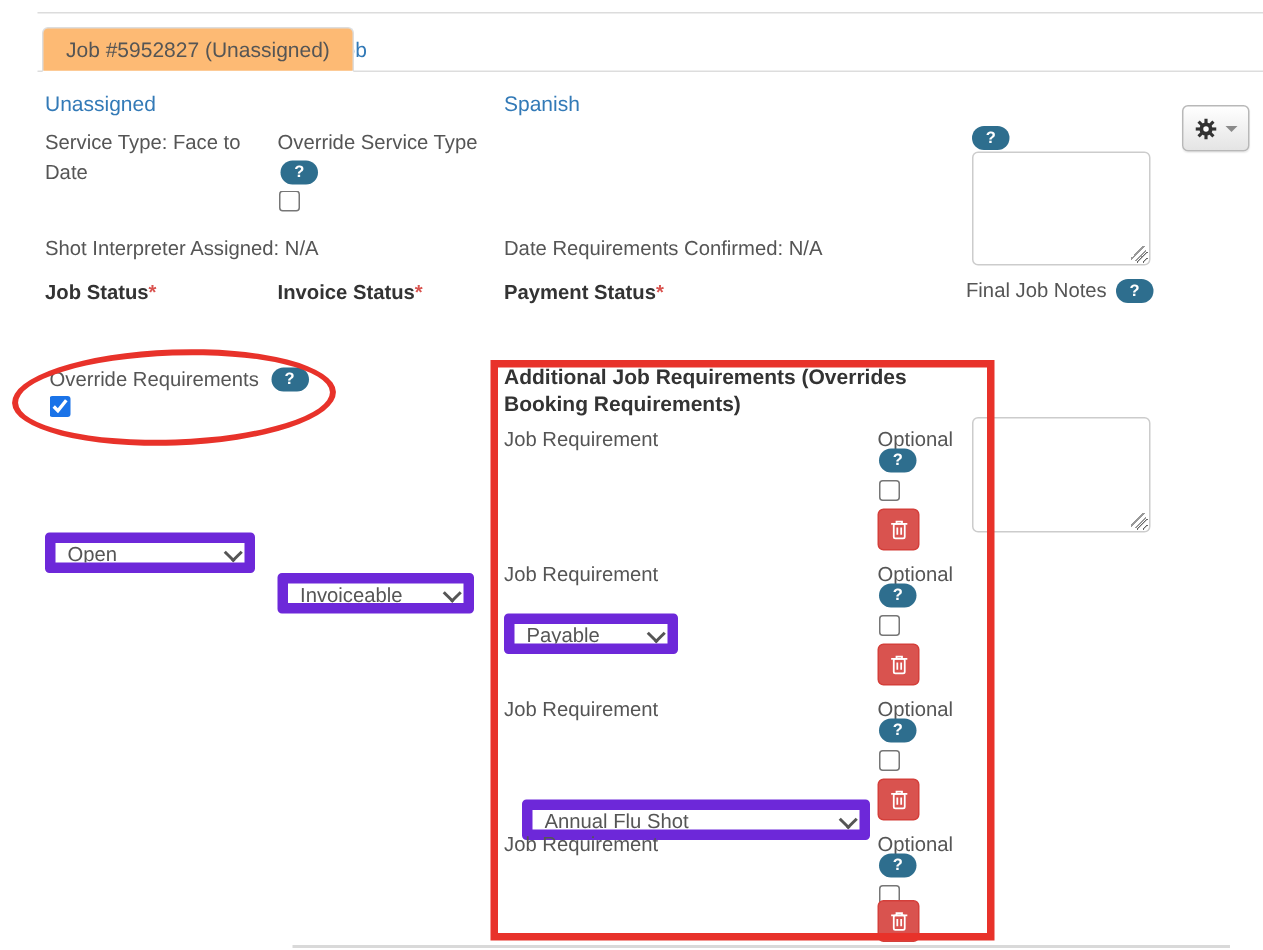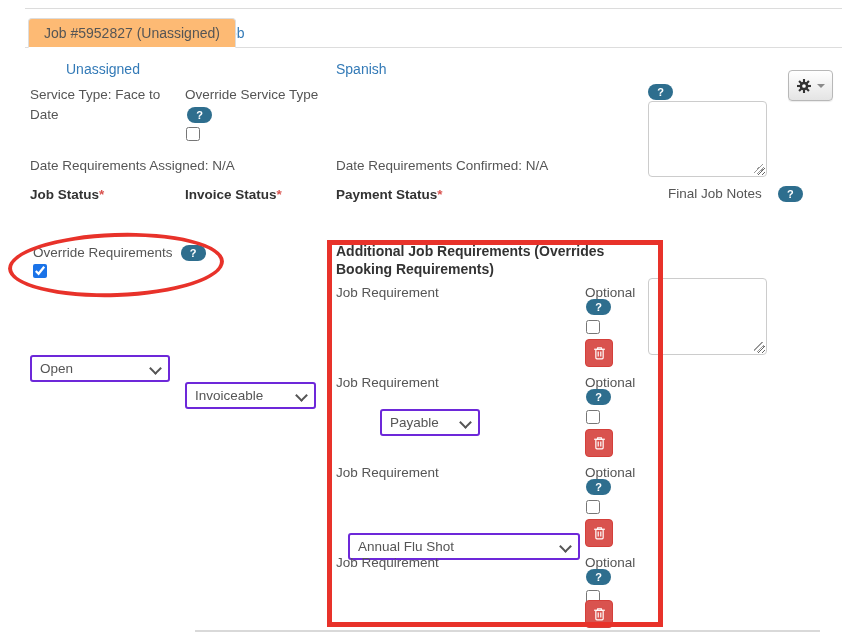--- a/index.html
+++ b/index.html
@@ -33,21 +33,21 @@
   .help-badge {
     display:inline-block; min-width:25px; height:16px; padding:0 4px;
     background:#2e6e8e; border-radius:9px; color:#fff; font-size:11px; font-weight:bold;
     text-align:center; line-height:16px; cursor:pointer;
   }
 
   
   .sel { position:relative; }
   .sel select {
     appearance:none; -webkit-appearance:none; -moz-appearance:none;
-    width:100%; height:27px; border:2px solid #6d28d9; border-radius:3px;
+    width:100%; height:27px; border:7px solid #6d28d9; border-radius:3px;
     background:#fff; color:#555; font-size:13.5px; font-family:"Liberation Sans",sans-serif;
     padding:0 24px 0 8px; cursor:pointer;
   }
   .sel::after {
     content:""; position:absolute; right:10px; top:9px; width:7px; height:7px;
     border-right:2px solid #555; border-bottom:2px solid #555;
     transform:rotate(45deg); pointer-events:none;
   }
 
   
@@ -96,21 +96,21 @@
 <div class="page">
 
   <div class="abs panel-top-line"></div>
   <div class="abs tabs-bottom-line"></div>
 
   <div class="abs tab-active">
     <span>Job #5952827 (Unassigned)</span>
   </div>
   <a class="abs tab-link">Job</a>
 
-  <a class="abs plain-link" style="left:30px; top:61px;margin-left:36px;">Unassigned</a>
+  <a class="abs plain-link" style="left:30px; top:61px;">Unassigned</a>
   <a class="abs plain-link" style="left:336px; top:61px;">Spanish</a>
 
   <div class="abs gear-btn" style="left:788px; top:70px;">
     <span style="display:flex;">
       <svg width="14" height="14" viewBox="0 0 16 16">
         <g fill="#333">
           <rect x="6.8" y="0" width="2.4" height="16"></rect>
           <rect x="6.8" y="0" width="2.4" height="16" transform="rotate(45 8 8)"></rect>
           <rect x="6.8" y="0" width="2.4" height="16" transform="rotate(90 8 8)"></rect>
           <rect x="6.8" y="0" width="2.4" height="16" transform="rotate(135 8 8)"></rect>
@@ -120,49 +120,49 @@
       </svg>
     </span>
     <span class="caret-down"></span>
   </div>
   <span class="abs help-badge" style="left:648px; top:84px;">?</span>
   <div class="abs ta-wrap" style="left:648px; top:101px; width:119px; height:76px;">
     <textarea style=""></textarea>
     <span class="grip"></span>
   </div>
 
-  <div class="abs" style="left:668px; top:184px; display:flex; align-items:center; gap:16px;">
+  <div class="abs" style="left:644px; top:184px; display:flex; align-items:center; gap:6px;">
     <span class="txt">Final Job Notes</span>
     <span class="help-badge">?</span>
   </div>
   <div class="abs ta-wrap" style="left:648px; top:202px; width:119px; height:77px;">
     <textarea style=""></textarea>
     <span class="grip"></span>
   </div>
 
   <div class="abs txt" style="left:30px; top:85px; width:152px;">Service Type: Face to Date</div>
   <div class="abs txt" style="left:185px; top:85px; width:170px;">Override Service Type</div>
   <span class="abs help-badge" style="left:187px; top:107px;">?</span>
   <input type="checkbox" class="abs" style="left: 186px; top: 127px;">
 
-  <div class="abs txt" style="left:30px; top:156px;">Date Requirements Assigned: N/A</div>
+  <div class="abs txt" style="left:30px; top:156px;">Shot Interpreter Assigned: N/A</div>
   <div class="abs txt" style="left:336px; top:156px;">Date Requirements Confirmed: N/A</div>
 
   <div class="abs lbl-bold" style="left:30px; top:187px;"><span>Job Status</span><span class="req">*</span></div>
   <div class="abs sel" style="left:30px; top:202px; width:140px;">
     <select><option>Open</option></select>
   </div>
 
   <div class="abs lbl-bold" style="left:185px; top:187px;"><span>Invoice Status</span><span class="req">*</span></div>
   <div class="abs sel" style="left:185px; top:202px; width:131px;">
     <select><option>Invoiceable</option></select>
   </div>
 
   <div class="abs lbl-bold" style="left:336px; top:187px;"><span>Payment Status</span><span class="req">*</span></div>
-  <div class="abs sel" style="left:336px; top:202px; width:100px;margin-left:44px;">
+  <div class="abs sel" style="left:336px; top:202px; width:116px;">
     <select><option>Payable</option></select>
   </div>
 
   <div class="abs" style="left:33px; top:243px; display:flex; align-items:center; gap:8px;">
     <span class="txt">Override Requirements</span>
     <span class="help-badge">?</span>
   </div>
   <input type="checkbox" checked="" class="abs" style="left: 33px; top: 264px;">
 
   <div class="abs annot-ellipse"></div>

